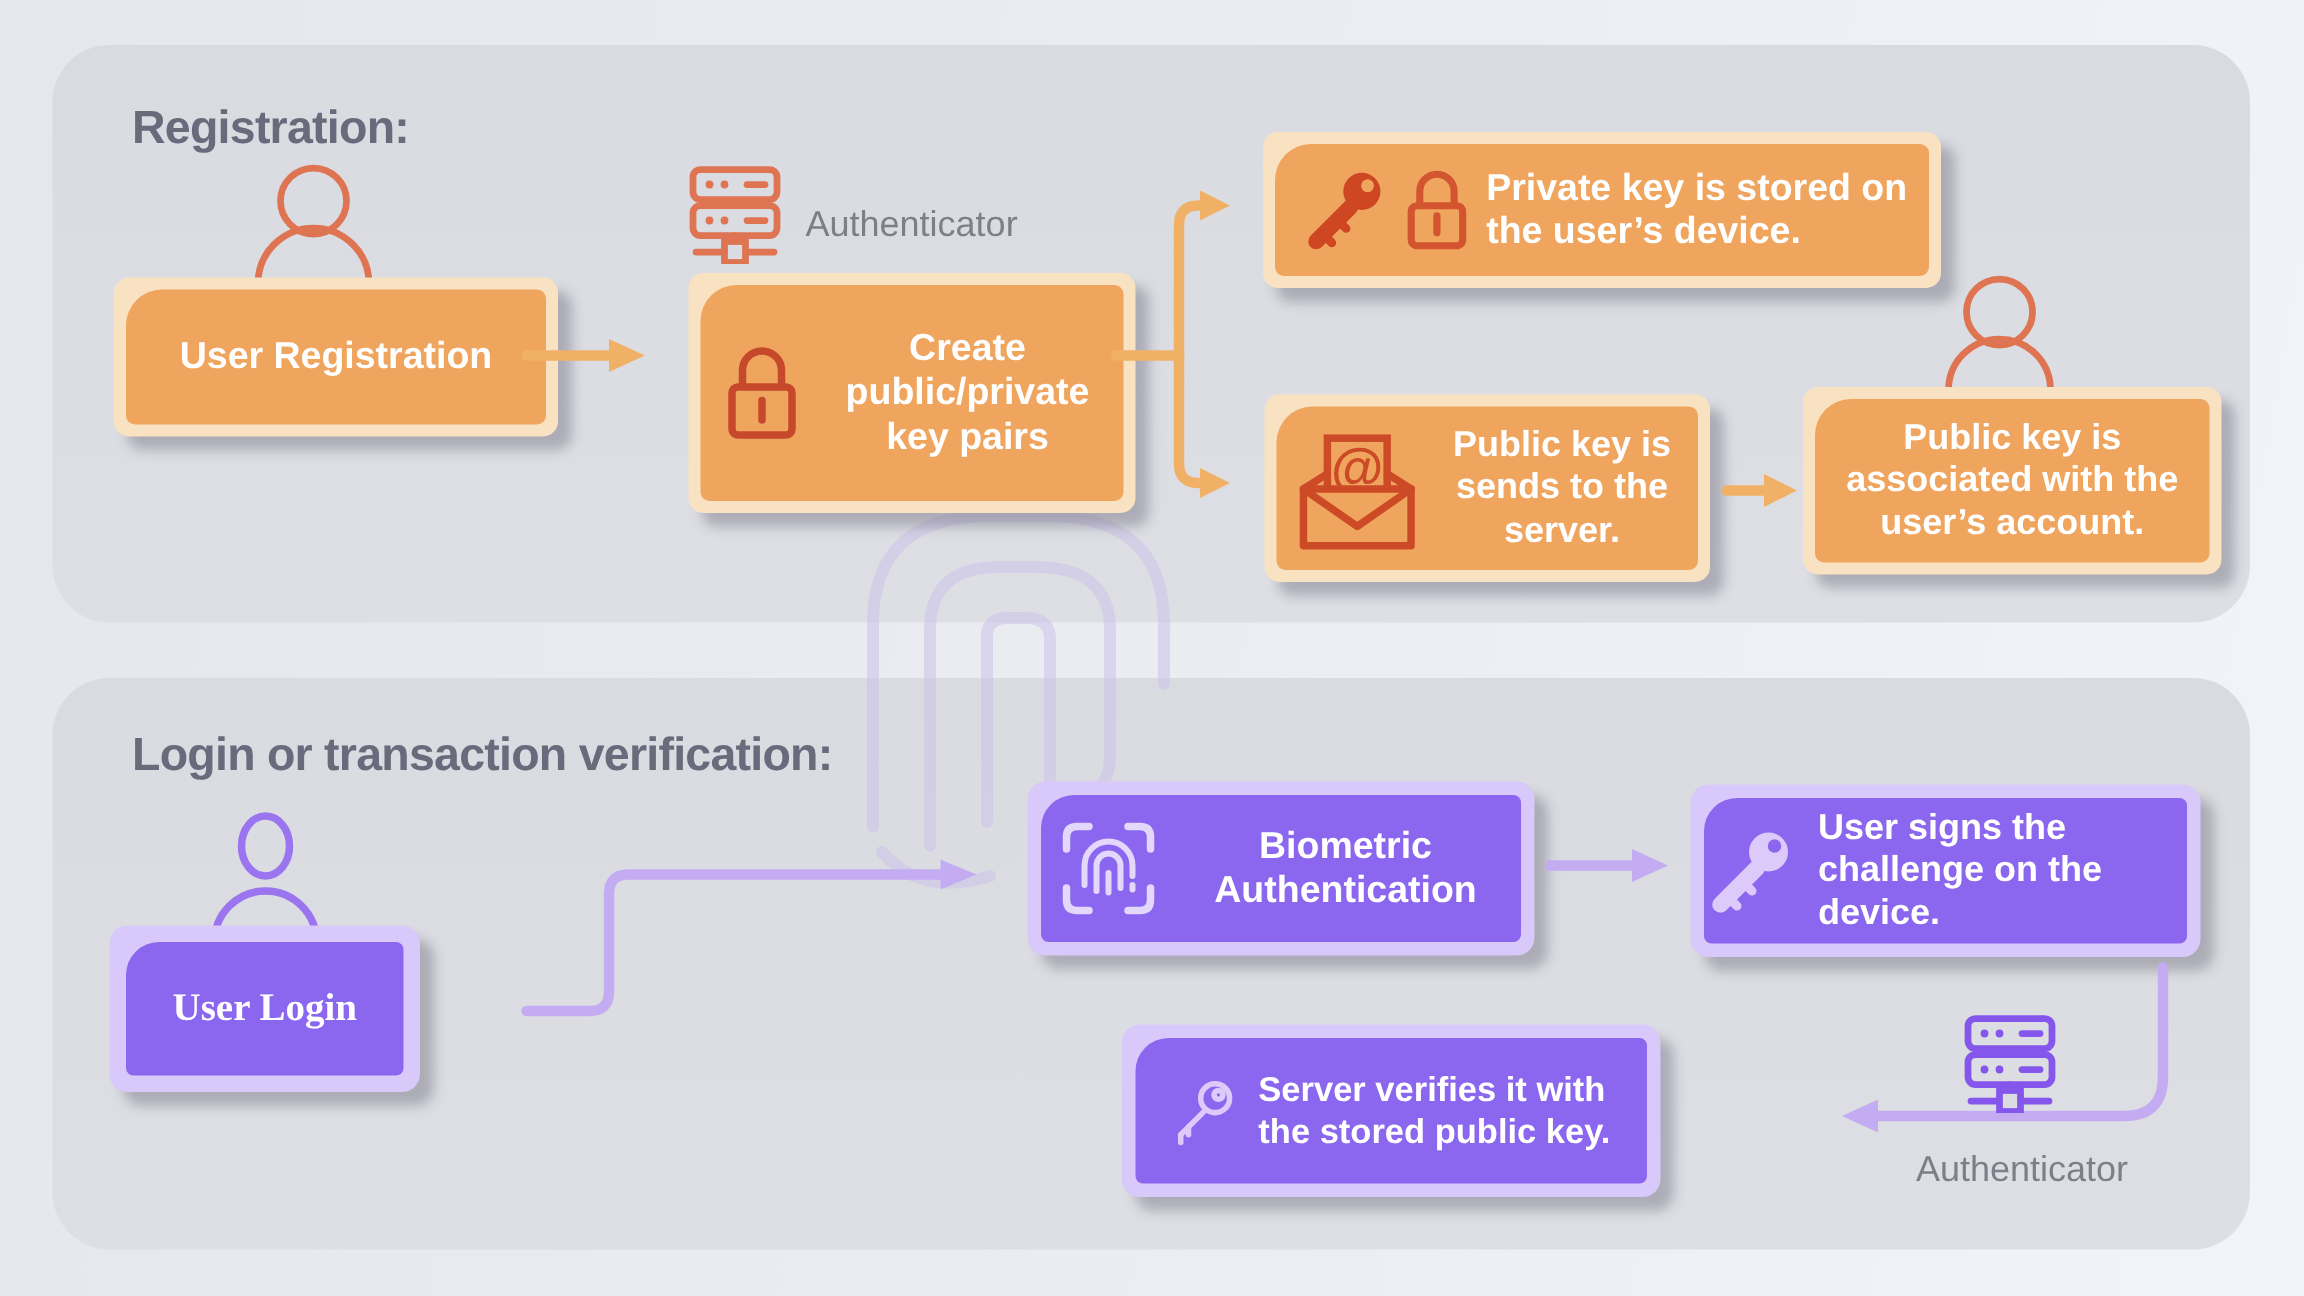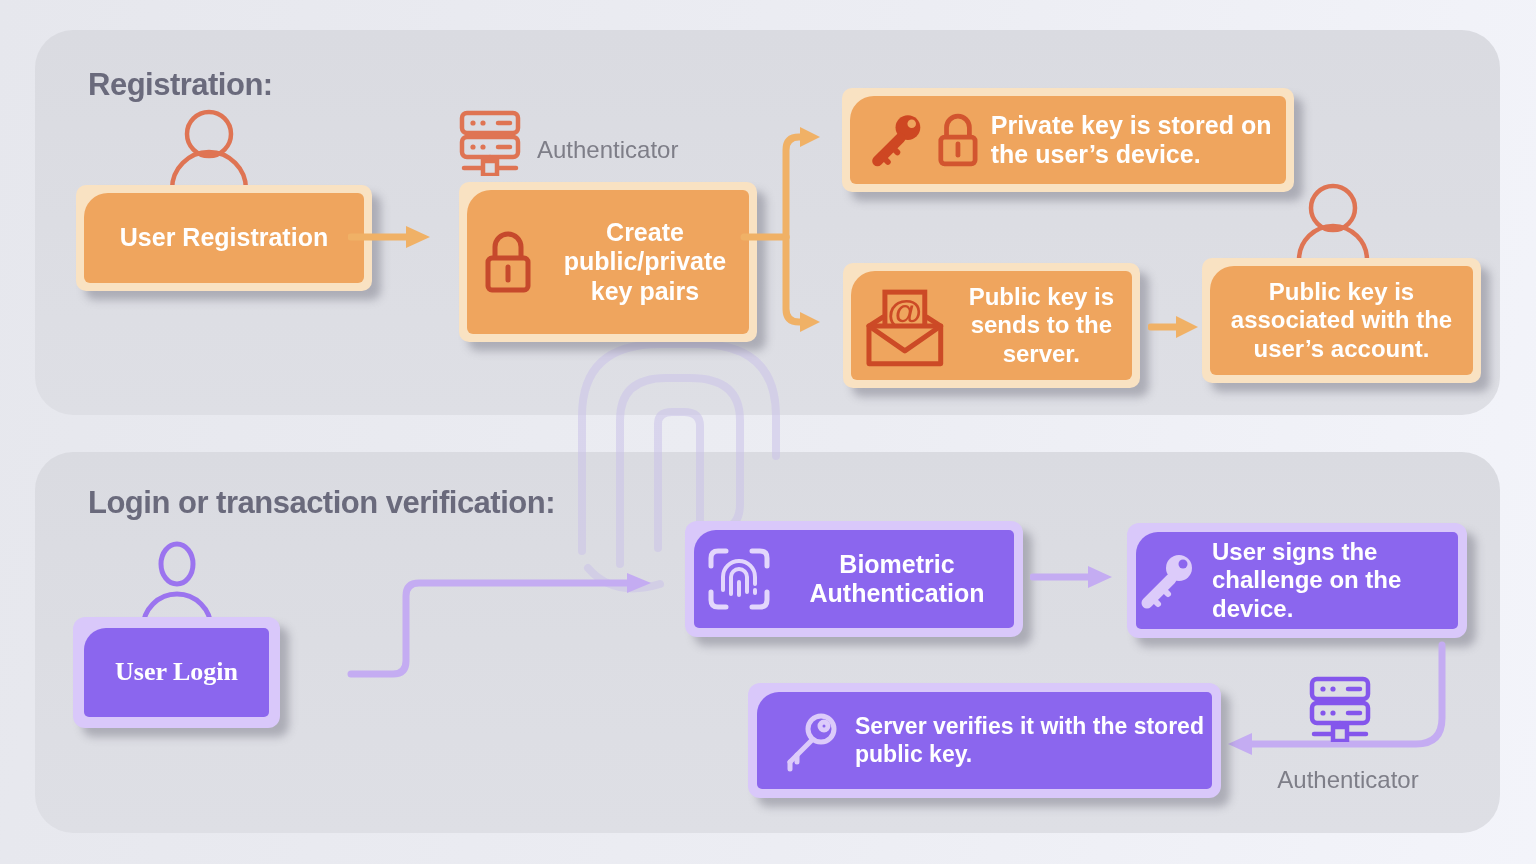--- a/index.html
+++ b/index.html
@@ -54,21 +54,21 @@
   .b-assoc .btxt{font-size:24px;width:314px;}
   .b-userlogin{left:73px;top:617px;width:207px;height:111px;}
   .b-userlogin .inner{inset:11px;border-radius:16px 4px 4px 4px;}
   .b-userlogin .btxt{font-size:26px;width:185px;font-family:Liberation Serif, serif;}
   .b-bio{left:685px;top:521px;width:338px;height:116px;}
   .b-bio .inner{inset:9px;gap:8px;padding-left:12px;}
   .b-bio .btxt{font-size:25px;width:222px;}
   .b-signs{left:1127px;top:523px;width:340px;height:115px;}
   .b-signs .inner{inset:9px;gap:14px;}
   .b-signs .btxt{font-size:24px;width:225px;}
-  .b-verify{left:748px;top:683px;width:473px;height:115px;}
+  .b-verify{left:748px;top:683px;width:359px;height:115px;}
   .b-verify .inner{inset:9px;gap:14px;padding-left:22px;}
   .b-verify .btxt{font-size:23px;width:350px;}
   
   .abs{position:absolute;}
   .pos-p1{left:163px;top:98px;}
   .pos-p2{left:1291px;top:174px;}
   .pos-p3{left:134px;top:538px;}
   .pos-srv1{left:458px;top:110px;color:#DF7453;}
   .pos-srv2{left:1308px;top:676px;color:#8456EC;}
   .pos-a1{left:348px;top:224px;}

